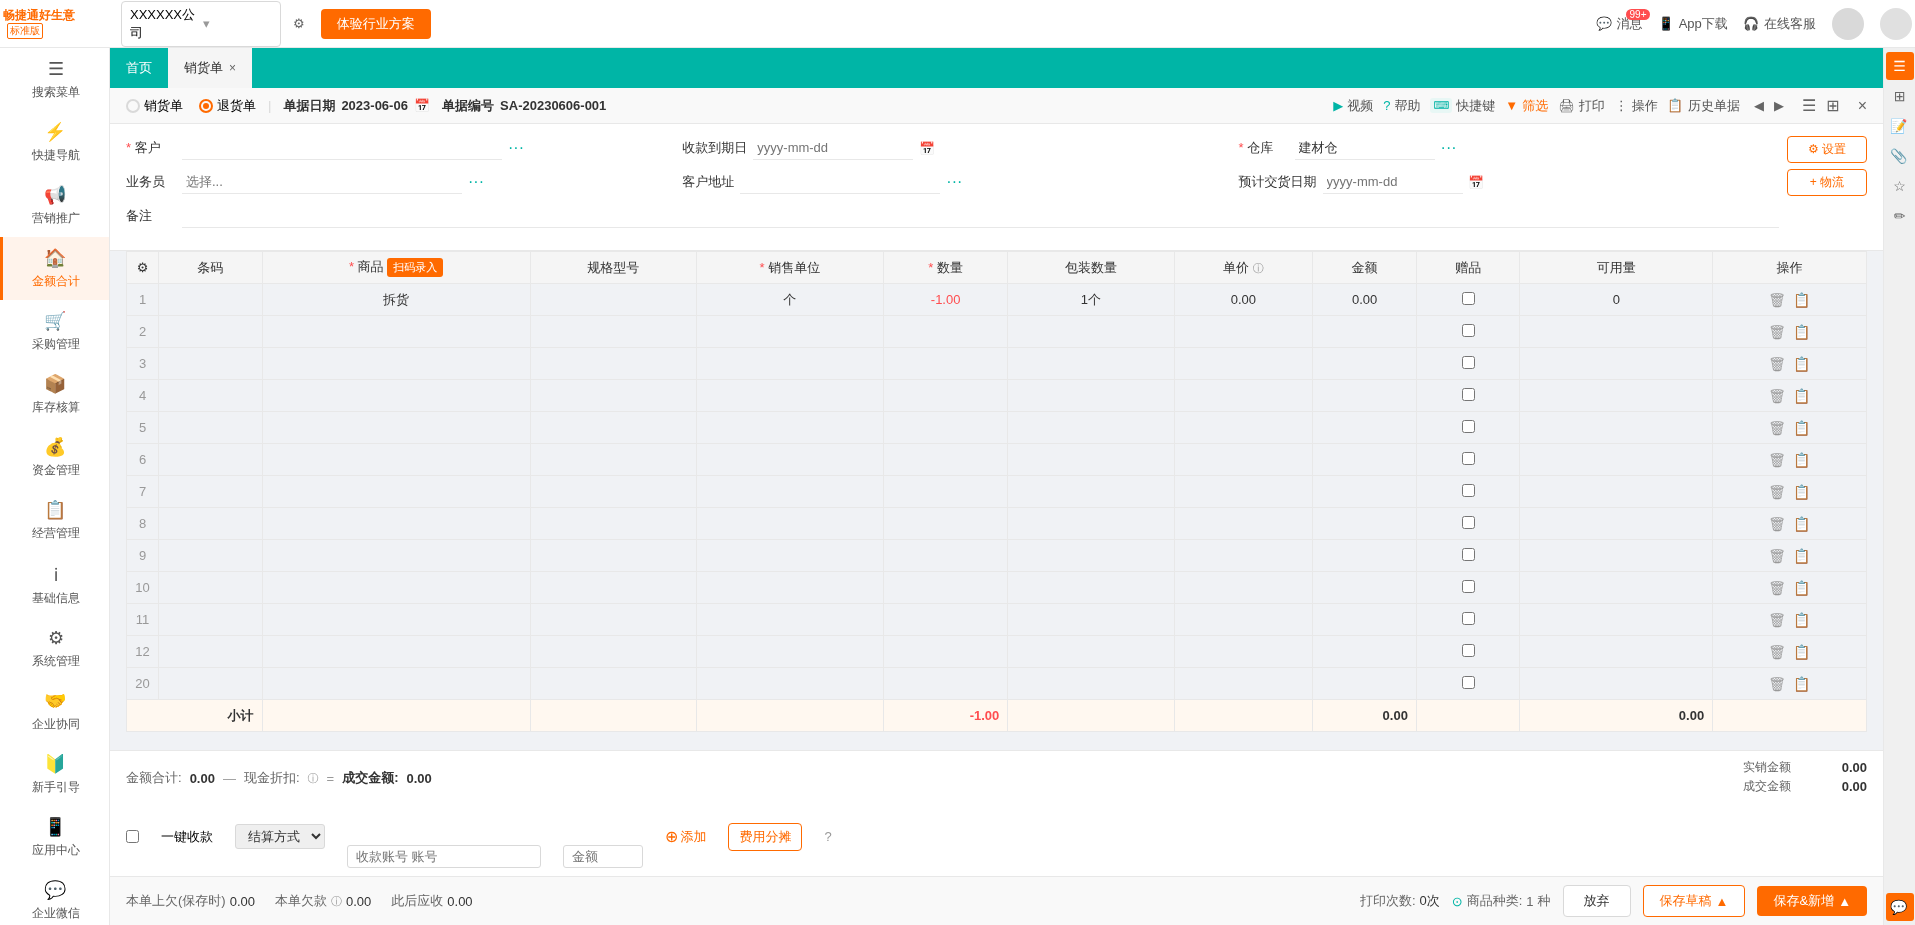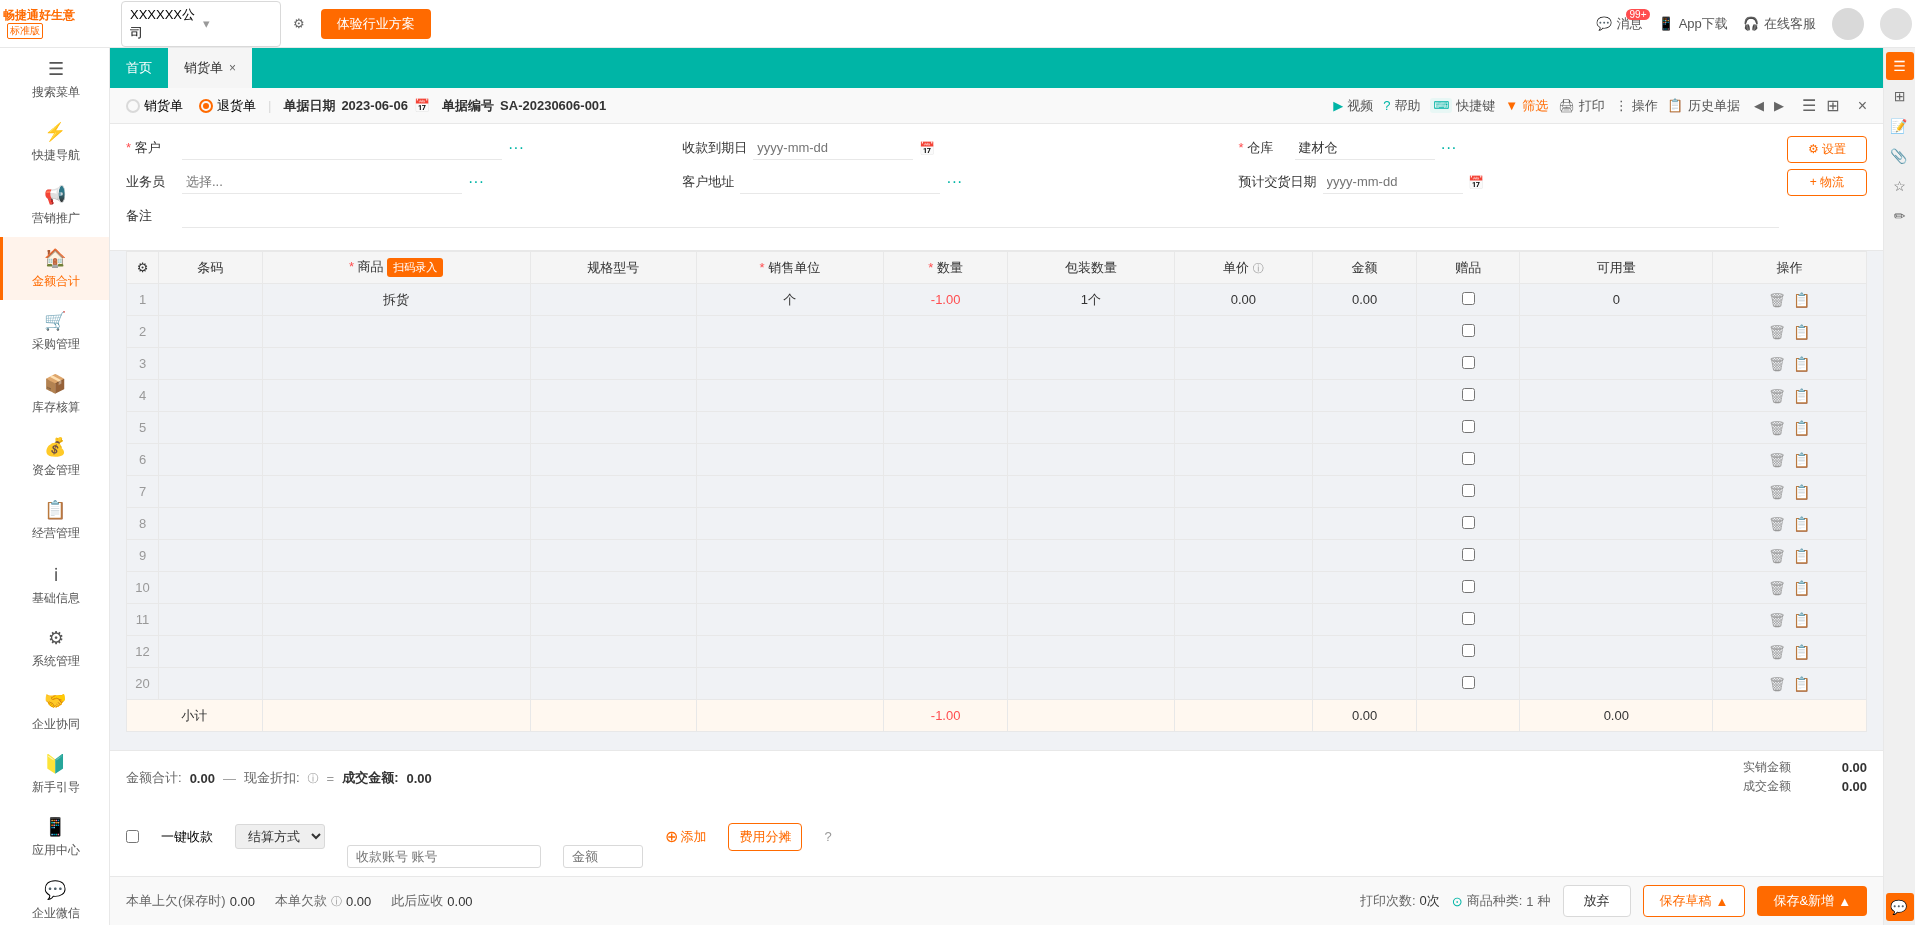--- a/index.html
+++ b/index.html
@@ -339,21 +339,22 @@
       color: #fff;
       border: none;
       border-radius: 3px;
       padding: 2px 6px;
       cursor: pointer;
       font-size: 11px;
     }
     .row-number { color: #999; }
     .subtotal-row td {
       background: #fff8f0;
-      font-weight: normal;
+      font-weight: bold;
+      text-align: right;
     }
     .checkbox-cell { text-align: center; }
     .icon-btn {
       cursor: pointer;
       color: #999;
       padding: 2px;
       font-size: 14px;
     }
 
     

